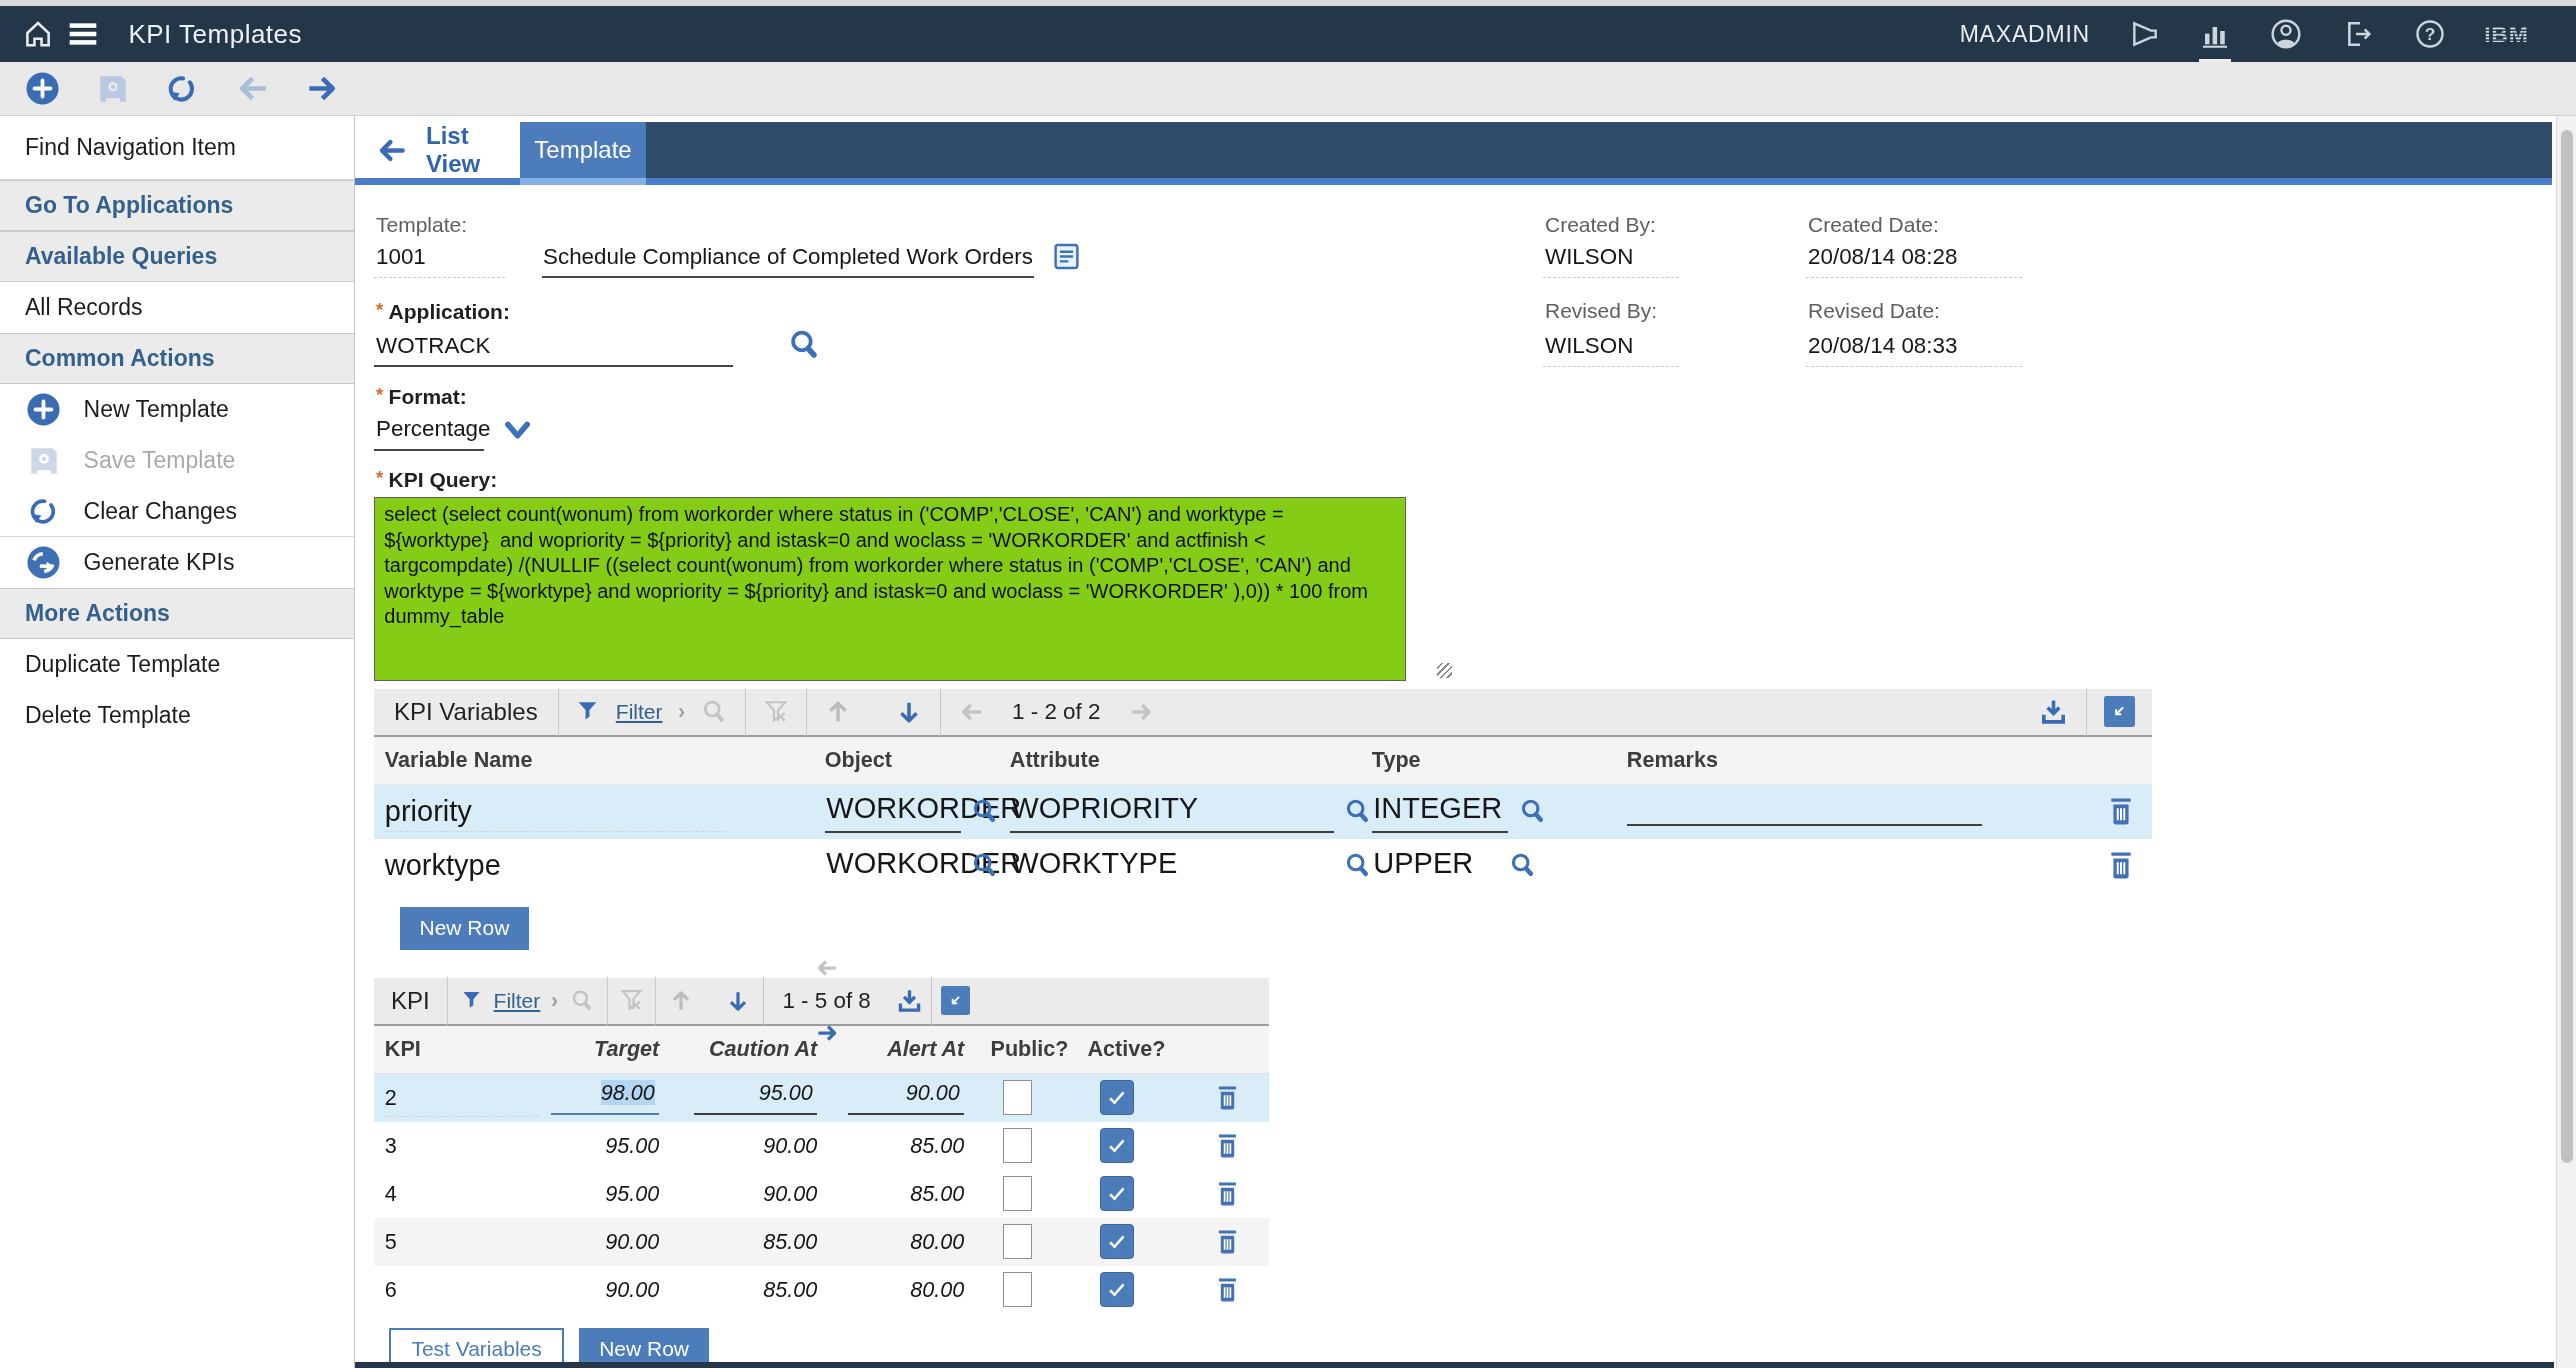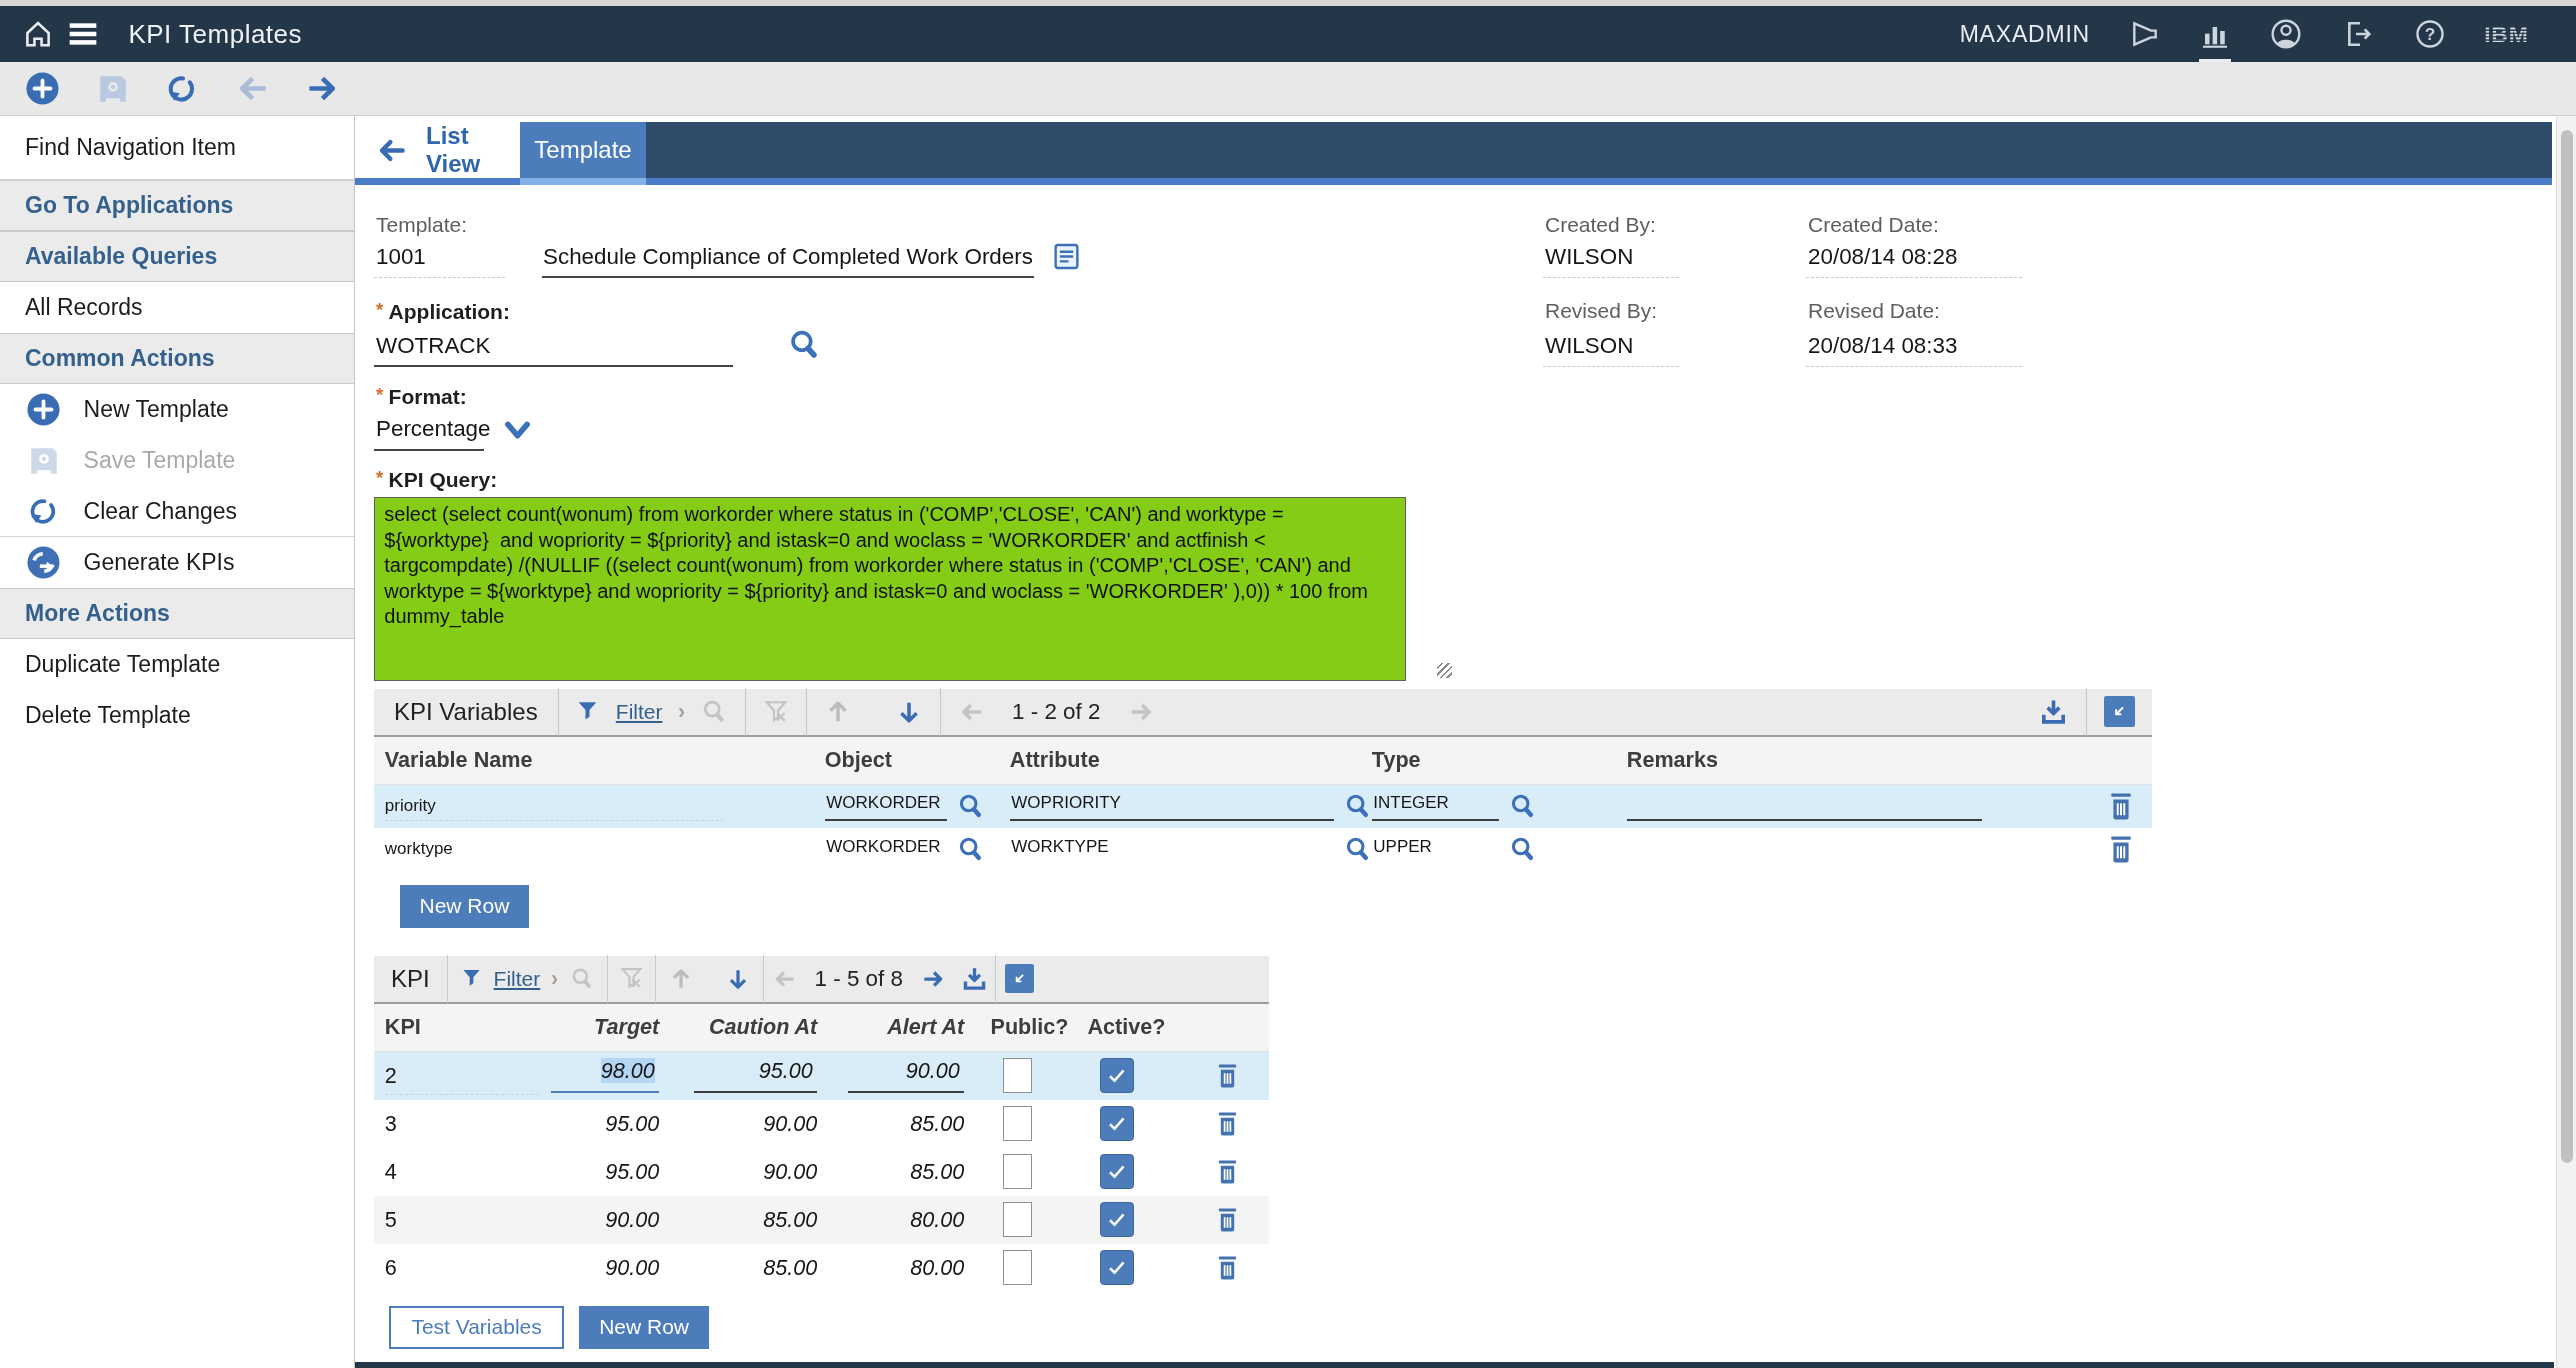--- a/index.html
+++ b/index.html
@@ -69,21 +69,21 @@
   .vdiv { width:0.8px; height:48px; background:#c9c9c9; flex:none; }
   .hgrp { display:flex; align-items:center; gap:15.4px; padding:0 17px; }
   .filter-link { font-size:21px; color:#33608d; text-decoration:underline; cursor:pointer; }
   .chev { font-size:21.6px; color:#ab9f92; font-weight:bold; cursor:pointer; }
   .range { font-size:22.4px; color:#222; padding:0 10.8px; white-space:nowrap; }
   .spacer { flex:1; }
 
   
   .vh-row, .v-row { display:grid; grid-template-columns:440px 185px 362px 255px 463px 73px; align-items:center; }
   .vh-row { height:48px; background:#f4f4f4; font-weight:bold; color:#3d3d3d; font-size:21.6px; border-bottom:0.8px solid #e2e2e2; }
-  .v-row { height:43px; font-size:17px; color:#161616; position:relative; }
+  .v-row { height:54px; font-size:29px; color:#161616; position:relative; }
   .v-row.sel { background:#d9edf9; }
   .cell { padding-left:10.8px; display:flex; align-items:center; position:relative; height:100%; }
   .fld { border-bottom:2.3px solid #3f3f3f; padding:1.5px 6.2px 6.2px 1.5px; }
   .mag { margin-left:9.3px; cursor:pointer; flex:none; }
   .dash-line { position:absolute; left:10.8px; bottom:6.2px; border-bottom:1.5px dashed #d2d2d2; }
 
   .k-hdr, .k-row { display:grid; grid-template-columns:166px 127px 158px 147px 100px 104px 93px; align-items:center; }
   .k-hdr { height:48px; background:#f4f4f4; font-weight:bold; color:#3d3d3d; font-size:21.6px; border-bottom:0.8px solid #e2e2e2; }
   .k-row { height:48px; font-size:21.6px; color:#161616; position:relative; }
   .k-row.sel { background:#d9edf9; }
@@ -583,21 +583,21 @@
                   <path d="M12 20V5M5.5 11 12 4.5l6.5 6.5" fill="none" stroke="#bcbcbc" stroke-width="3" stroke-linejoin="round"></path>
                 </svg>
               </span>
             <span>
                 <svg width="26" height="26" viewBox="0 0 24 24">
                   <path d="M12 4v15M5.5 13 12 19.5 18.5 13" fill="none" stroke="#3a6cb4" stroke-width="3" stroke-linejoin="round"></path>
                 </svg>
               </span>
           </div>
           <span class="vdiv"></span>
-          <div class="hgrp" style="gap:6.2px; padding:0 7.7px;">
+          <div class="hgrp" style="gap:6.2px; padding:0 7.7px;flex-direction:column;">
             <span>
                 <svg width="26" height="26" viewBox="0 0 24 24">
                   <path d="M20 12H5M11 6l-6 6 6 6" fill="none" stroke="#c4c4c4" stroke-width="3" stroke-linejoin="round"></path>
                 </svg>
               </span>
             <span class="range">1 - 5 of 8</span>
             <span>
                 <svg width="26" height="26" viewBox="0 0 24 24">
                   <path d="M4 12h15M13 6l6 6-6 6" fill="none" stroke="#3a6cb4" stroke-width="3" stroke-linejoin="round"></path>
                 </svg>

